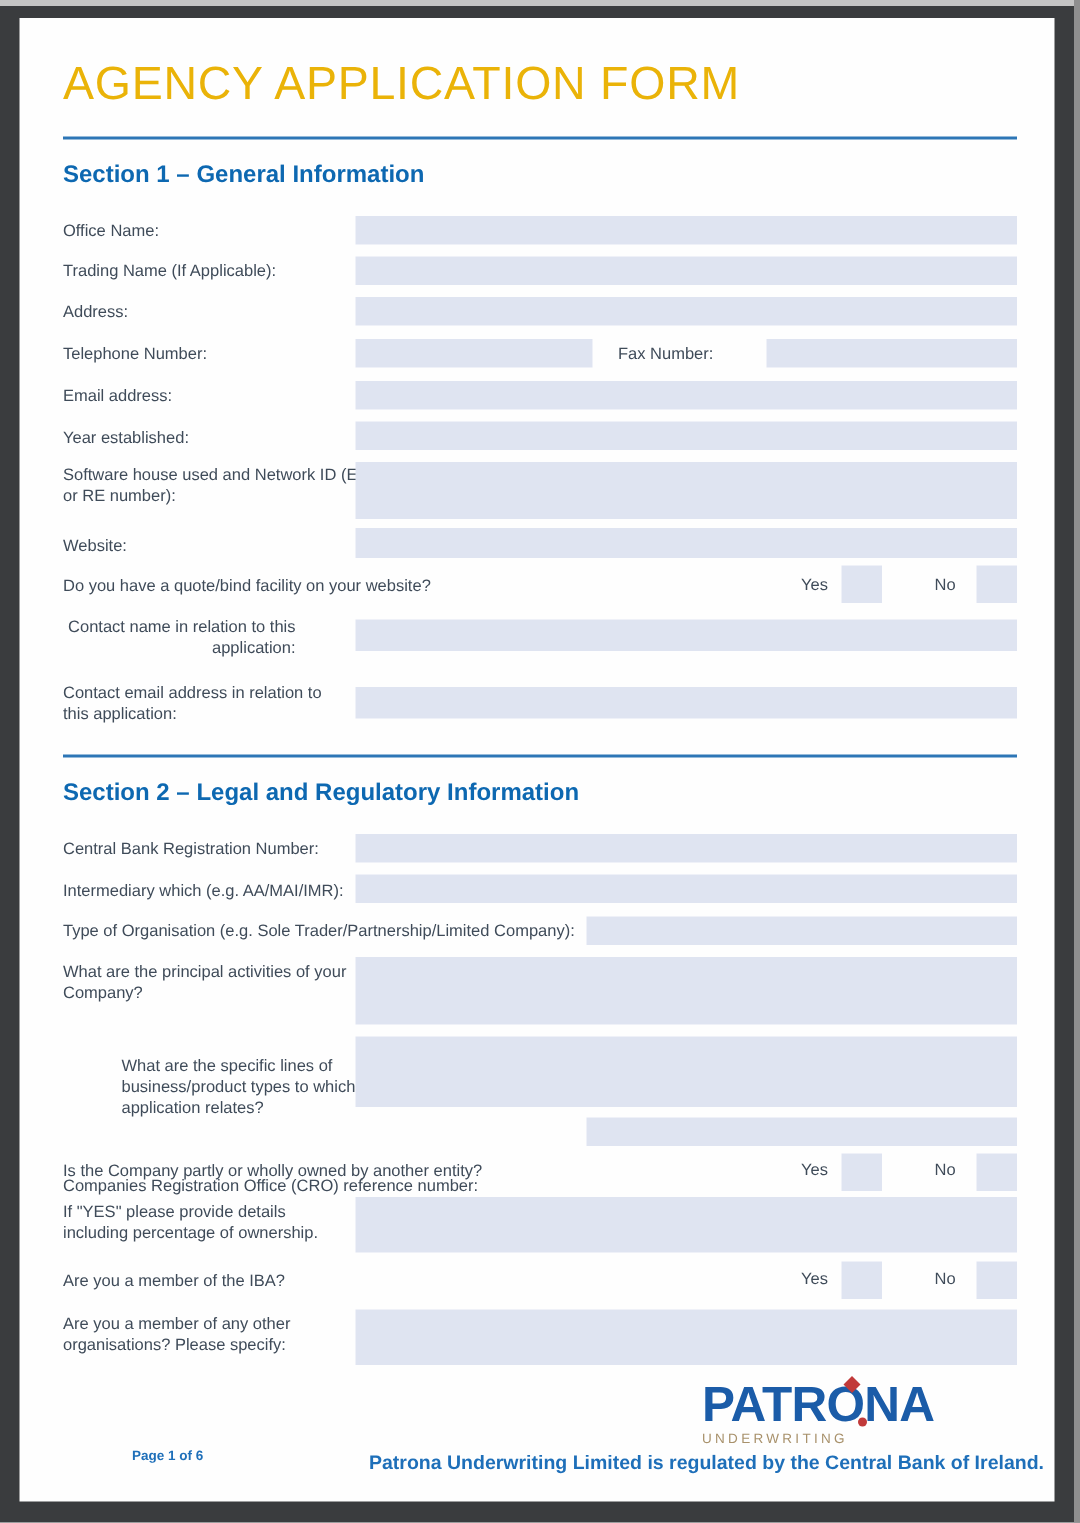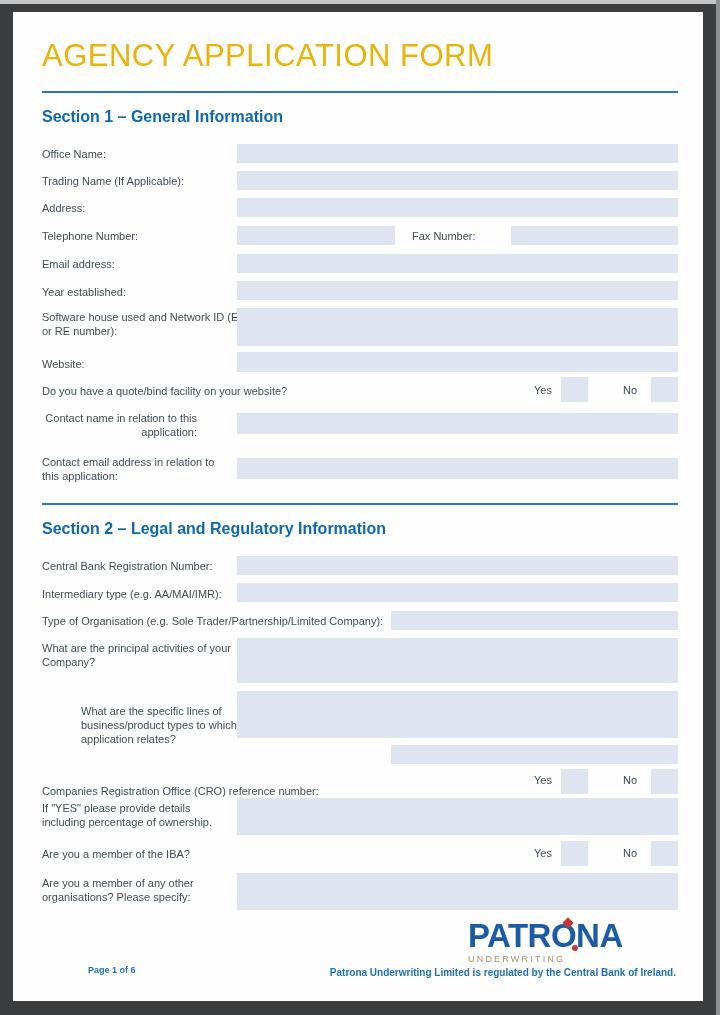--- a/index.html
+++ b/index.html
@@ -18,21 +18,21 @@
   .chk { position:absolute; width:27px; height:25px; background:#dfe4f1; }
   .yn  { position:absolute; font-size:11px; color:#3f4b59; }
 
   .logo { position:absolute; left:468px; top:919px; width:156px; }
   .logo-name { font-size:33px; font-weight:bold; letter-spacing:-0.5px; color:#1b5ca8; line-height:33px; }
   .logo-diamond { position:absolute; left:96px; top:0; width:8px; height:8px; background:#c13a3a; transform:rotate(45deg); }
   .logo-dot { position:absolute; left:104px; top:26px; width:6px; height:6px; background:#c13a3a; border-radius:50%; }
   .logo-sub { margin-top:2px; font-size:9px; letter-spacing:2.2px; color:#a8916b; }
 
   .pageno { position:absolute; left:42px; top:965px; font-size:9px; font-weight:bold; color:#1e6fb9;padding-left:46px; }
-  .reg { position:absolute; right:44px; top:967px; font-size:10px; font-weight:bold; color:#1e6fb9; }
+  .reg { position:absolute; right:24px; top:967px; font-size:13px; font-weight:bold; color:#1e6fb9; }
 </style>
 </head>
 <body>
 
 <div class="canvas">
   <div class="top-strip"></div>
   <div class="right-strip"></div>
   <div class="page"></div>
 
   <div class="title">AGENCY APPLICATION FORM</div>
@@ -78,35 +78,36 @@
   <div class="lbl" style="top:455px; width:190px;">Contact email address in relation to this application:</div>
   <div class="fld" style="top:458px; height:21px;"></div>
 
   <div class="rule" style="top:503px;"></div>
 
   <div class="sec" style="top:520px;">Section 2 – Legal and Regulatory Information</div>
 
   <div class="lbl" style="top:559px;">Central Bank Registration Number:</div>
   <div class="fld" style="top:556px;"></div>
 
-  <div class="lbl" style="top:587px;">Intermediary type (e.g. AA/MAI/IMR):</div>
+  <div class="lbl" style="top:587px;">Intermediary which (e.g. AA/MAI/IMR):</div>
   <div class="fld" style="top:583px;"></div>
 
   <div class="lbl" style="top:614px;">Type of Organisation (e.g. Sole Trader/Partnership/Limited Company):</div>
   <div class="fld" style="left:391px; top:611px; width:287px;"></div>
 
   <div class="lbl" style="top:641px; width:190px;">What are the principal activities of your Company?</div>
   <div class="fld" style="top:638px; height:45px;"></div>
 
   <div class="lbl" style="top:704px; width:205px;margin-left:39px;">What are the specific lines of business/product types to which this application relates?</div>
   <div class="fld" style="top:691px; height:47px;"></div>
 
   <div class="lbl" style="top:748px;margin-top:36px;">Companies Registration Office (CRO) reference number:</div>
   <div class="fld" style="left:391px; top:745px; width:287px;"></div>
 
+  <div class="lbl" style="top:774px;">Is the Company partly or wholly owned by another entity?</div>
   <div class="yn" style="left:534px; top:774px;">Yes</div>
   <div class="chk" style="left:561px; top:769px;"></div>
   <div class="yn" style="left:623px; top:774px;">No</div>
   <div class="chk" style="left:651px; top:769px;"></div>
 
   <div class="lbl" style="top:801px; width:175px;">If "YES" please provide details including percentage of ownership.</div>
   <div class="fld" style="top:798px; height:37px;"></div>
 
   <div class="lbl" style="top:847px;">Are you a member of the IBA?</div>
   <div class="yn" style="left:534px; top:847px;">Yes</div>

